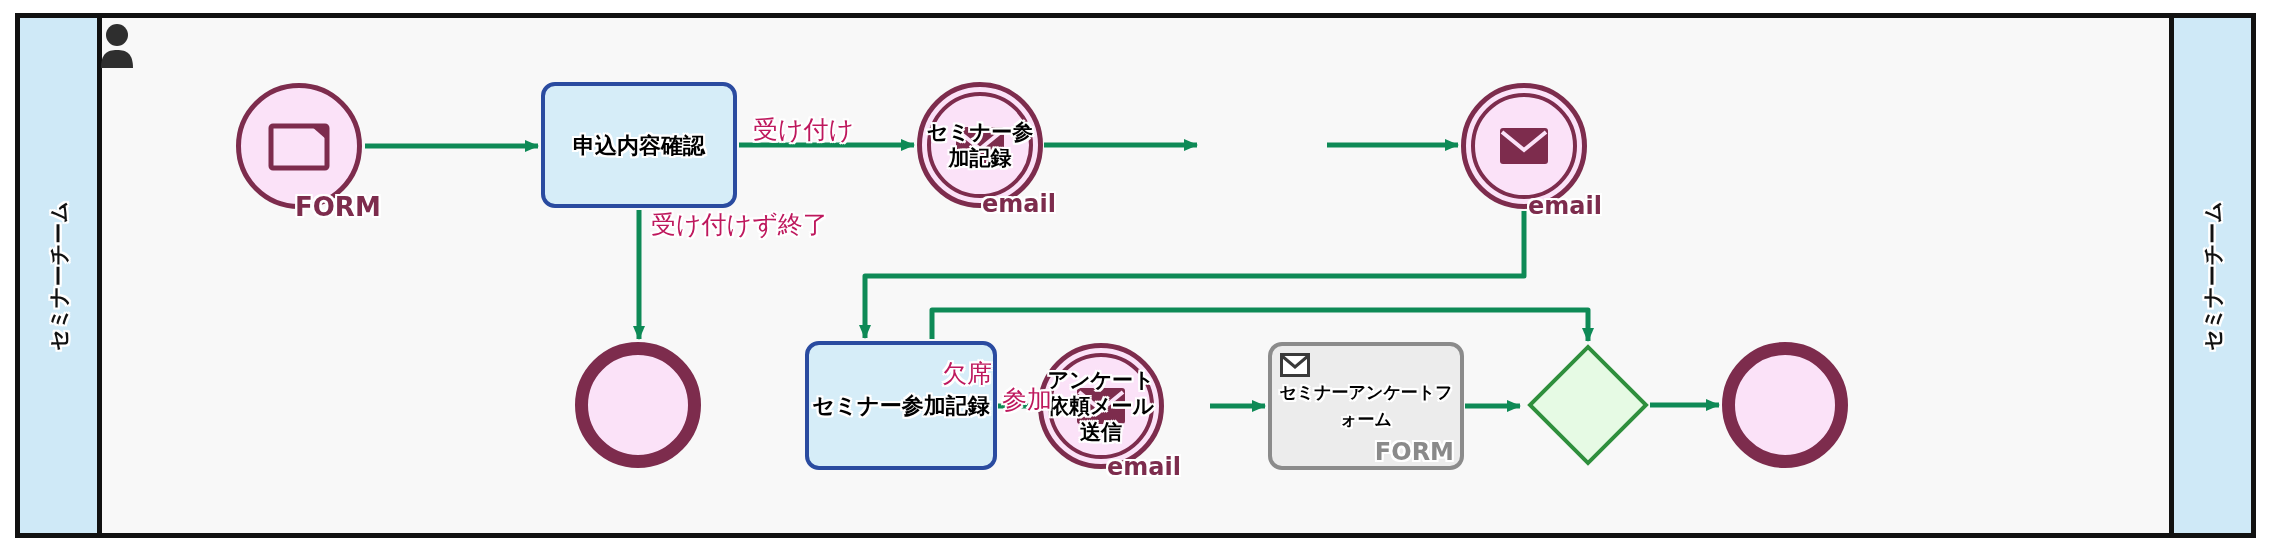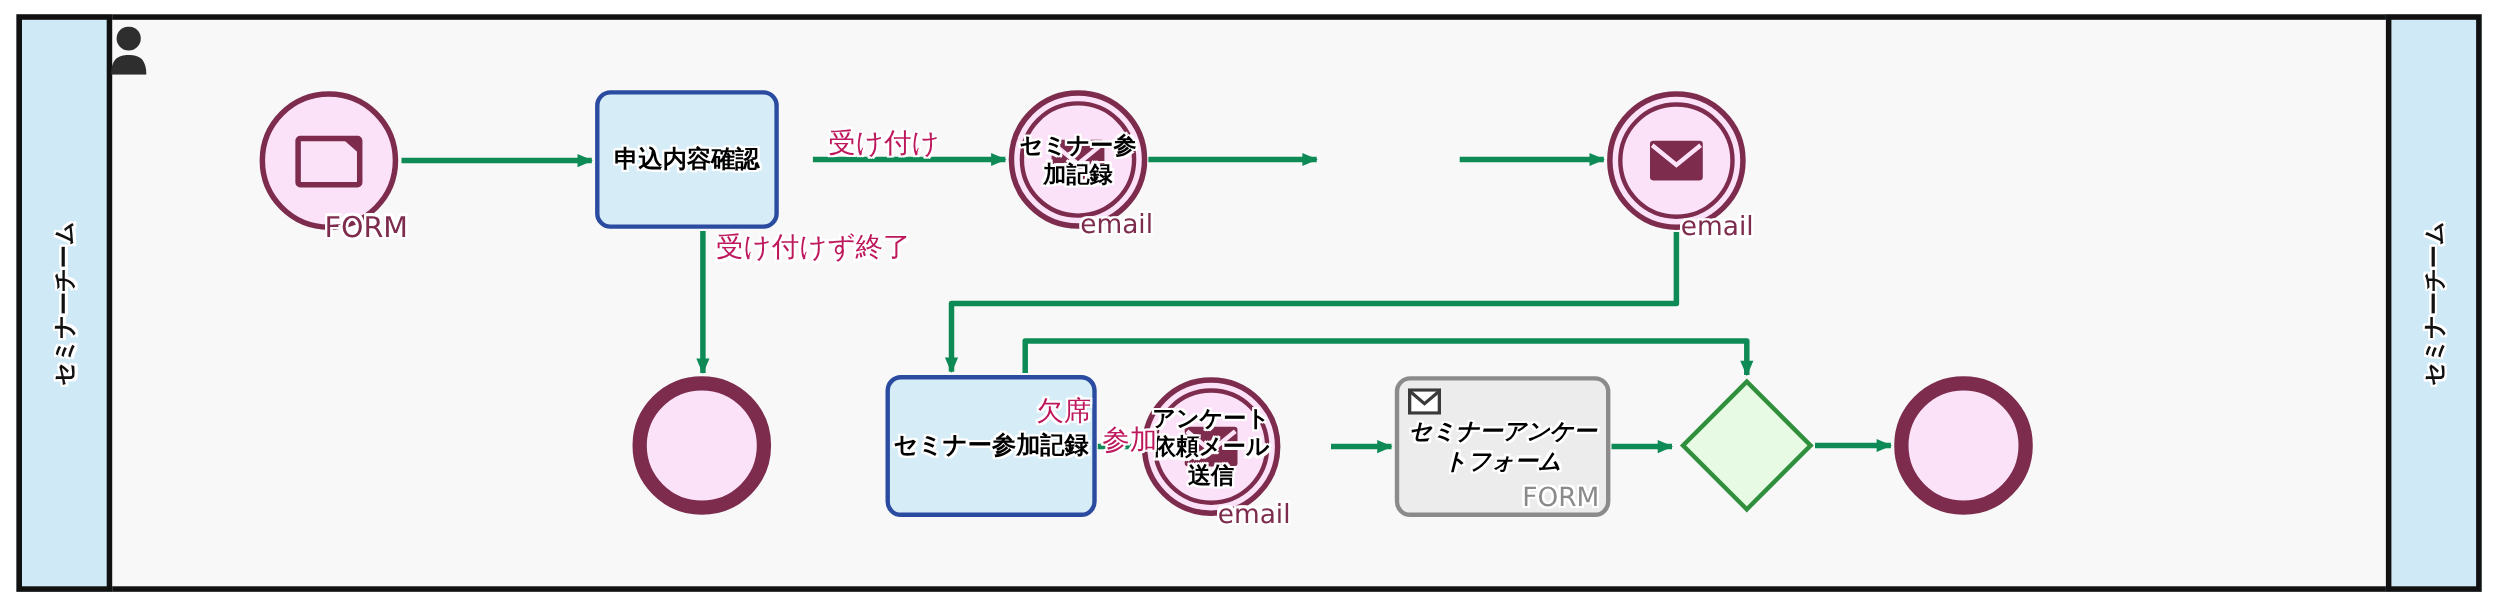--- a/index.html
+++ b/index.html
@@ -21,21 +21,21 @@
   #arr path{fill:var(--edge,#0e8a56);}
   
   .event{position:absolute;width:126px;height:126px;box-sizing:border-box;border-radius:50%;
          border:5px solid var(--maroon,#7d2c4d);background:var(--pink,#fbe2f8);z-index:3;}
   .event .ring{position:absolute;inset:5px;border:4px solid var(--maroon,#7d2c4d);border-radius:50%;}
   .event.end{border-width:13px;}
   .event .icon{position:absolute;inset:0;display:flex;align-items:center;justify-content:center;}
   .event .lbl{position:absolute;left:50%;top:50%;transform:translate(-50%,-50%);width:112px;
         text-align:center;font-size:21px;line-height:26px;font-weight:700;color:#000;
         word-break:break-all;z-index:5;}
-  .badge{position:absolute;z-index:6;font-weight:400;font-size:24px;color:var(--maroon,#7d2c4d);
+  .badge{position:absolute;z-index:6;font-weight:700;font-size:24px;color:var(--maroon,#7d2c4d);
          white-space:nowrap;text-align:right;}
   
   .task{position:absolute;box-sizing:border-box;border:4px solid var(--task-border,#2a4ba0);
         border-radius:14px;background:var(--task-fill,#d6edf8);z-index:3;
         display:flex;align-items:center;justify-content:center;}
   .task .lbl{width:184px;text-align:center;font-size:22px;line-height:27px;font-weight:700;
         color:#000;word-break:break-all;}
   .task.gray{border-color:var(--gray-border,#8b8b8b);background:var(--gray-fill,#ececec);}
   .task.gray .badge{color:var(--gray-text,#8a8a8a);right:6px;bottom:0px;}
   
@@ -86,21 +86,21 @@
   <div class="event" style="left:236px;top:83px;">
     <div class="icon">
       <svg width="64" height="52" viewBox="0 0 64 52">
         <rect x="4" y="6" width="56" height="42" rx="2" fill="none" stroke="var(--maroon,#7d2c4d)" stroke-width="5"></rect>
         <path d="M44,6 L60,6 L60,20 Z" fill="var(--maroon,#7d2c4d)"></path>
       </svg>
     </div>
     <div class="badge halo" style="left:54px;top:104px;font-size:26px;">FORM</div>
   </div>
 
-  <div class="task" style="left:541px;top:82px;width:167px;height:126px;">
+  <div class="task" style="left:541px;top:82px;width:196px;height:126px;">
     <div class="lbl halo">申込内容確認</div>
   </div>
 
   <div class="event" style="left:917px;top:82px;">
     <div class="ring"></div>
     <div class="icon">
       <svg width="50" height="38" viewBox="0 0 50 38">
         <rect x="1" y="1" width="48" height="36" rx="3" fill="var(--maroon,#7d2c4d)"></rect>
         <path d="M3,5 L25,23 L47,5" fill="none" stroke="var(--pink,#fbe2f8)" stroke-width="4"></path>
       </svg>
@@ -137,21 +137,21 @@
     </div>
     <div class="lbl halo">アンケート依頼メール送信</div>
     <div class="badge halo" style="left:64px;top:105px;">email</div>
   </div>
 
   <div class="task gray" style="left:1268px;top:342px;width:196px;height:128px;">
     <svg style="position:absolute;left:8px;top:7px;" width="30" height="24" viewBox="0 0 30 24">
       <rect x="1.5" y="1.5" width="27" height="21" fill="#ffffff" stroke="#3a3a3a" stroke-width="3"></rect>
       <path d="M2,3 L15,14 L28,3" fill="none" stroke="#3a3a3a" stroke-width="3"></path>
     </svg>
-    <div class="lbl halo" style="width:180px;font-size:21px;font-style:italic;">セミナーアンケートフォーム</div>
+    <div class="lbl halo" style="width:180px;font-size:17px;">セミナーアンケートフォーム</div>
     <div class="badge halo">FORM</div>
   </div>
 
   <div class="gateway"></div>
 
   <div class="event end" style="left:1722px;top:342px;"></div>
 
   <div class="edge-lbl halo" style="left:753px;top:113px;">受け付け</div>
   <div class="edge-lbl halo" style="left:651px;top:208px;font-family:Liberation Mono, monospace;">受け付けず終了</div>
   <div class="edge-lbl halo" style="left:942px;top:316px;margin-top:41px;">欠席</div>

